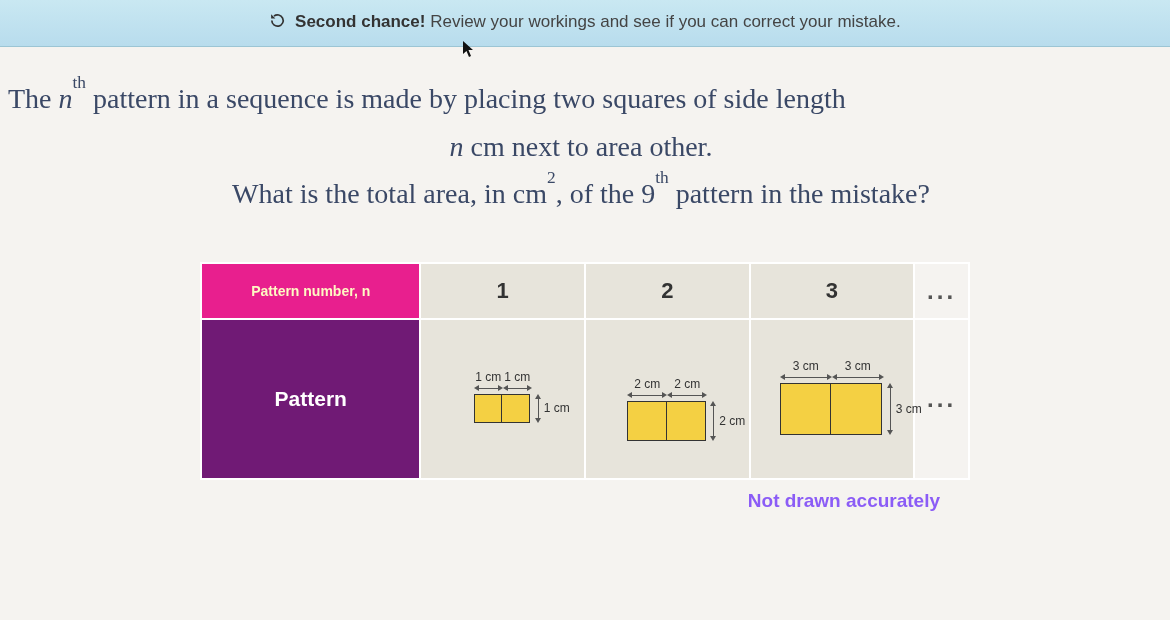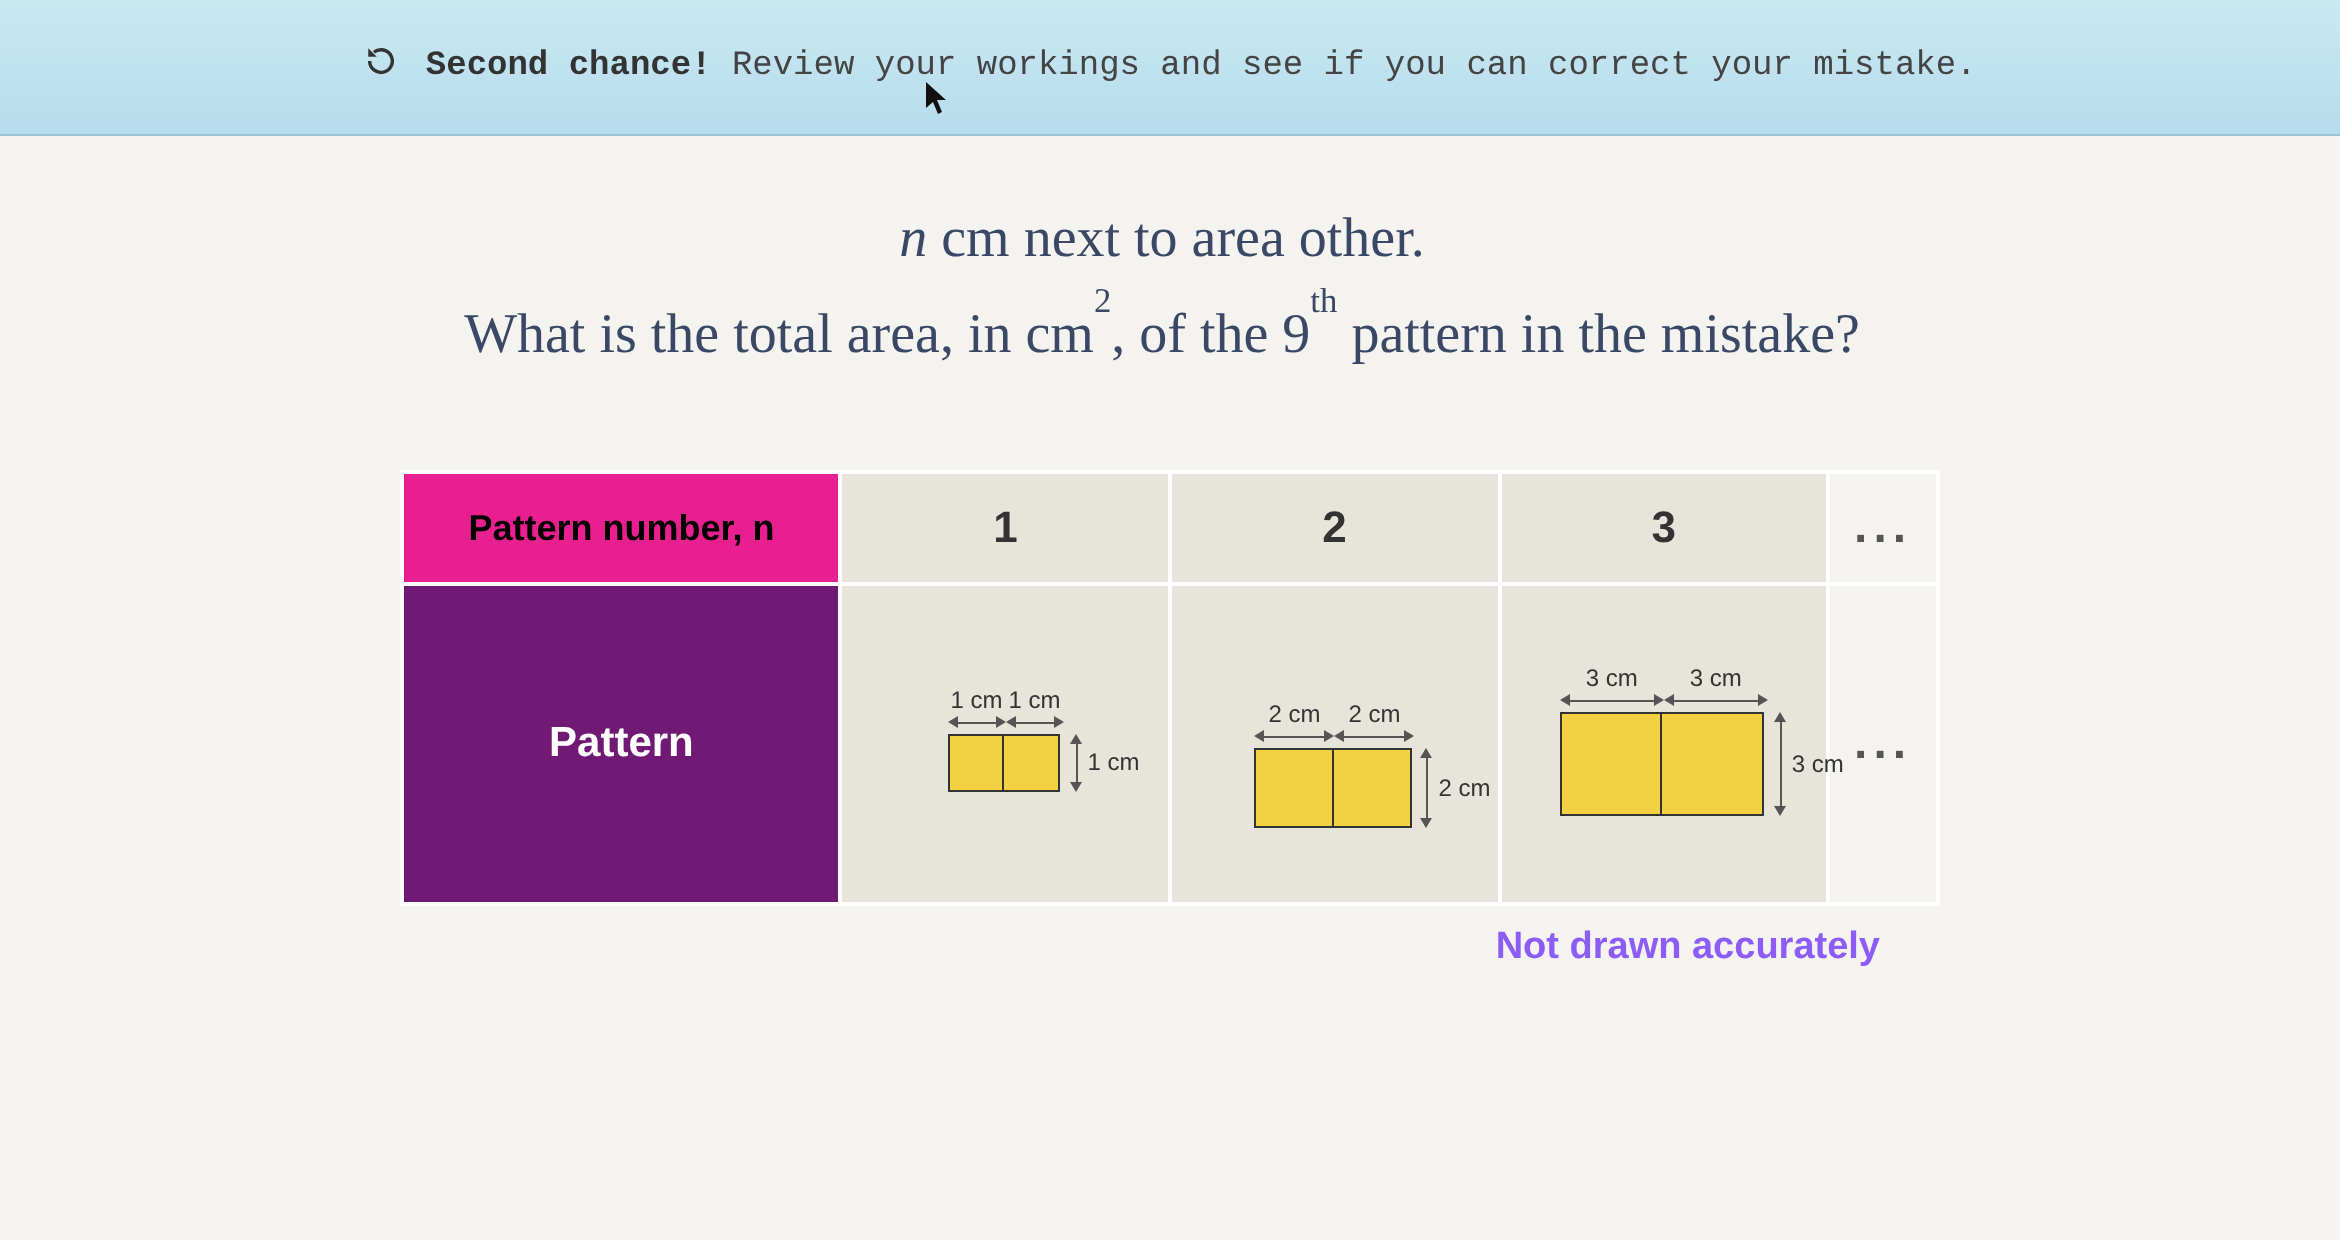--- a/index.html
+++ b/index.html
@@ -7,23 +7,23 @@
     font-family: Georgia, 'Times New Roman', serif;
     background: #f5f3f0;
     width: 1170px;
     height: 620px;
     overflow: hidden;
     color: #3a4866;
   }
   .banner {
     background: linear-gradient(#c9e8f2, #b8dced);
     border-bottom: 1px solid #9cc5d4;
-    padding: 22px 0;
+    padding: 12px 0;
     text-align: center;
-    font-family: Liberation Mono, monospace;
+    font-family: Liberation Sans, sans-serif;
     font-size: 17px;
     color: #444;
   }
   .banner b { color: #333; }
   .banner-icon {
     display: inline-block;
     vertical-align: -2px;
     margin-right: 4px;
   }
   .cursor-icon {
@@ -50,23 +50,23 @@
     width: 100%;
     font-family: Arial, sans-serif;
   }
   td, th {
     border: 2px solid #fff;
     text-align: center;
     vertical-align: middle;
   }
   .hdr-cell {
     background: #e81f8e;
-    color: #000000;
-    font-weight: bold;
-    font-size: 18px;
+    color: #fef9c3;
+    font-weight: bold;
+    font-size: 14px;
     padding: 14px 8px;
     width: 200px;
   }
   .row-hdr {
     background: #701a75;
     color: #fff;
     font-weight: bold;
     font-size: 21px;
     width: 200px;
     height: 160px;
@@ -185,20 +185,23 @@
   <b>Second chance!</b><span> Review your workings and see if you can correct your mistake.</span>
 </div>
 
 <span class="cursor-icon">
   <svg width="14" height="18" viewBox="0 0 14 18">
       <path d="M1 1 L1 14 L4.5 11 L7 17 L9 16 L6.5 10 L11 10 Z" fill="#111"></path>
     </svg>
 </span>
 
 <div class="question">
+  <div class="line1">
+    <span>The </span><span class="math-i">n</span><sup>th</sup><span> pattern in a sequence is made by placing two squares of side length</span>
+  </div>
   <div>
     <span class="math-i">n</span><span> cm</span><span> next to area other.</span>
   </div>
   <div>
     <span>What is the total area, in </span><span>cm</span><sup>2</sup><span>, of the </span><span>9</span><sup>th</sup><span> pattern in the mistake?</span>
   </div>
 </div>
 
 <div class="table-wrap">
   <table>

